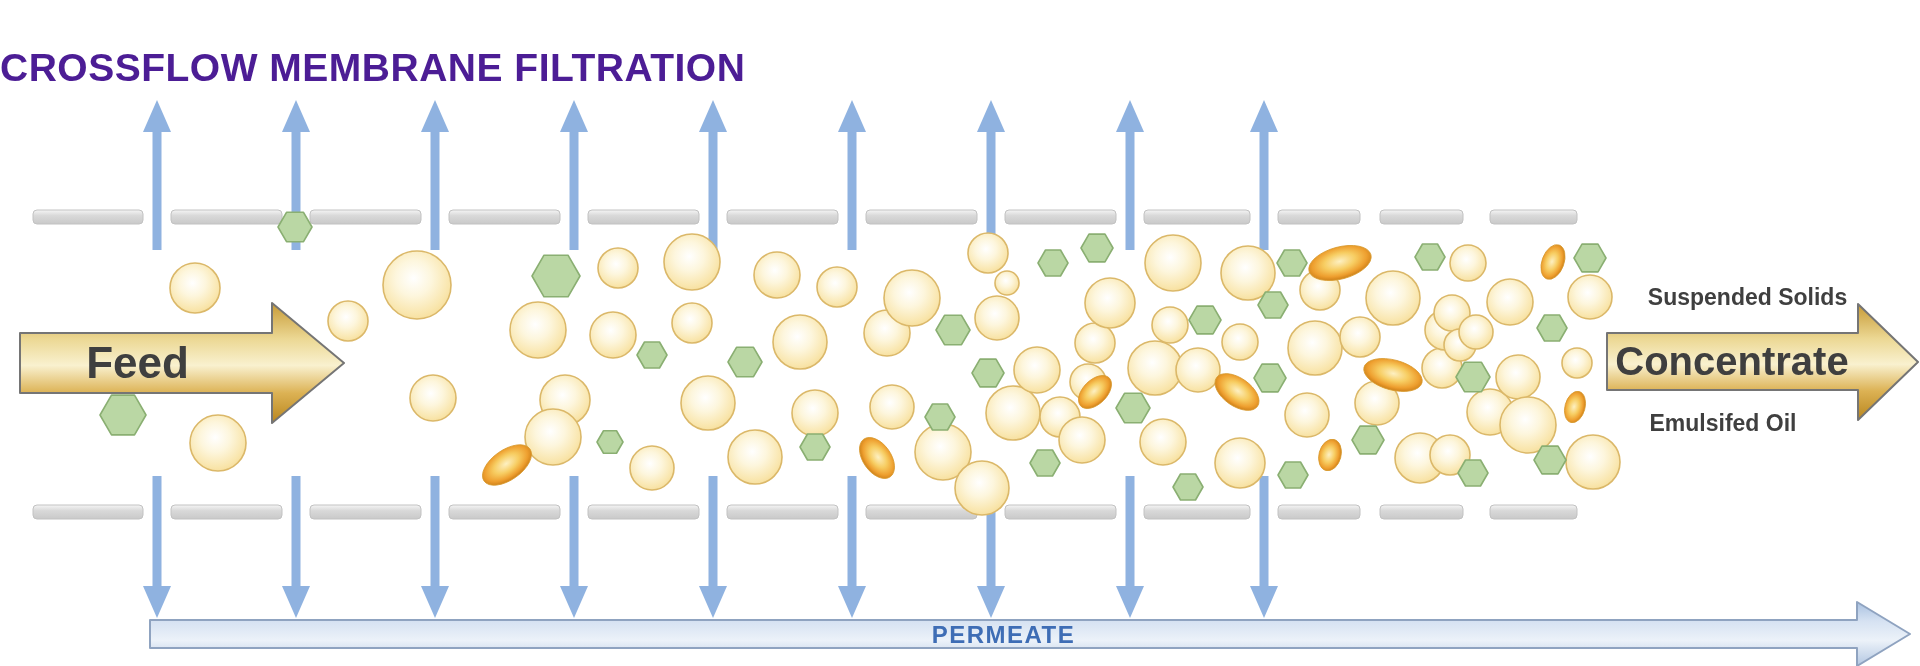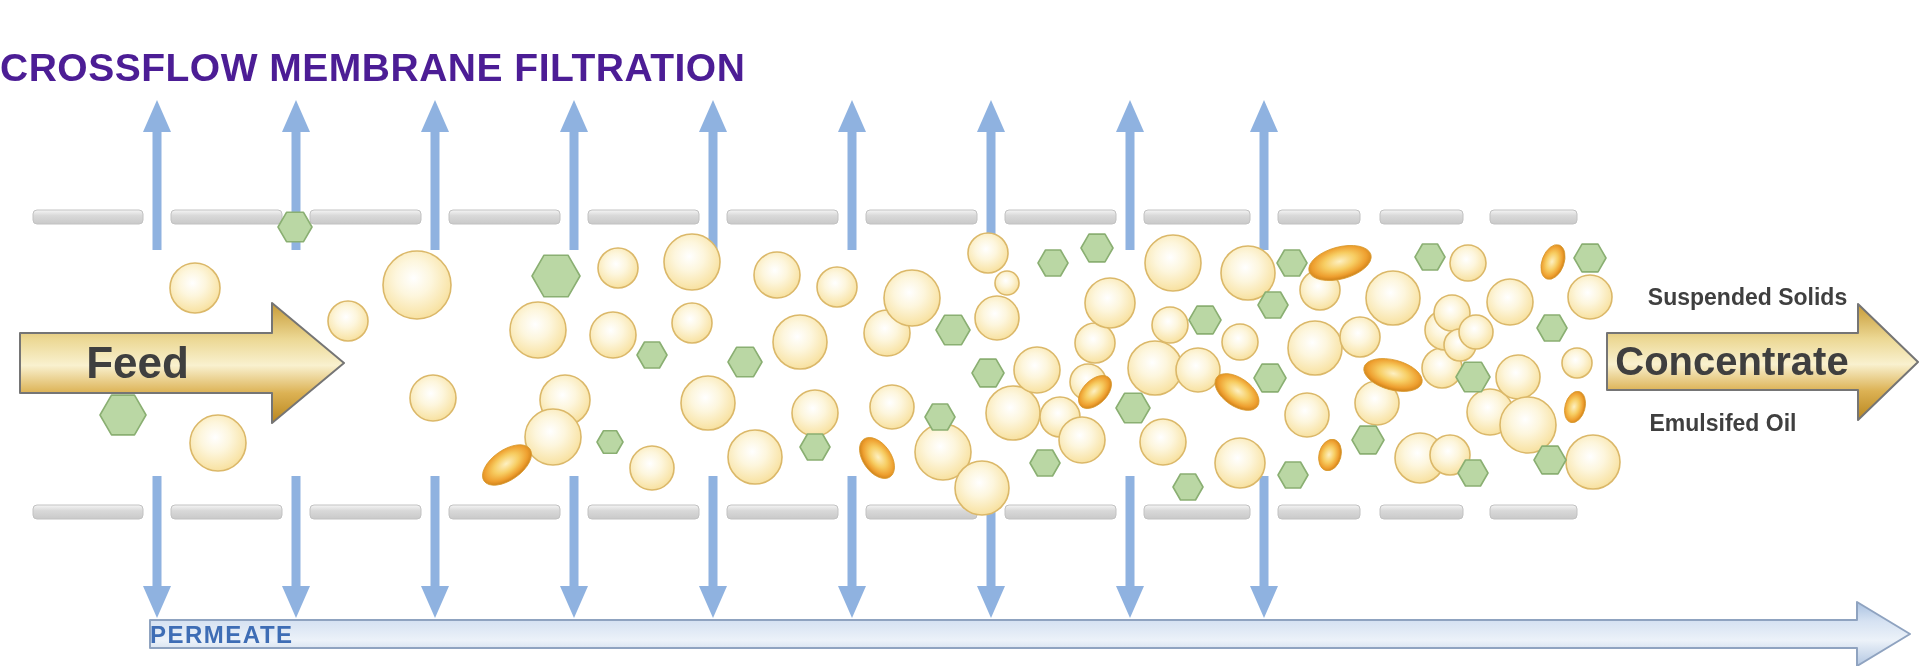--- a/index.html
+++ b/index.html
@@ -5,21 +5,21 @@
   html,body{margin:0;padding:0;background:#ffffff;}
   .stage{position:relative;width:1920px;height:666px;background:#ffffff;overflow:hidden;
          font-family:"Liberation Sans", sans-serif;}
   #scene{position:absolute;left:0;top:0;}
   .label{position:absolute;color:#3f3f3f;font-weight:bold;white-space:nowrap;}
   #title{left:0;top:14px;width:1660px;text-align:left;font-size:39px;color:#4c1d95;letter-spacing:.5px;margin-top:32px;}
   #feed-label{left:20px;top:333px;width:235px;height:72px;line-height:60px;text-align:center;font-size:44px;}
   #concentrate-label{left:1604px;top:333px;width:256px;height:57px;line-height:57px;text-align:center;font-size:40px;}
   #suspended-label{left:1615px;top:284px;width:265px;text-align:center;font-size:23px;}
   #emulsified-label{left:1613px;top:410px;width:220px;text-align:center;font-size:23px;}
-  #permeate-label{left:150px;top:620px;width:1707px;height:28px;line-height:29px;
+  #permeate-label{left:150px;top:620px;width:1707px;height:28px;line-height:29px;text-align:center;
                   font-size:24px;color:#3e6db5;letter-spacing:1.5px;}
 </style>
 </head>
 <body>
 
 <div class="stage">
 
   <svg id="scene" width="1920" height="666" viewBox="0 0 1920 666">
     <defs>
       <linearGradient id="goldV" x1="0" y1="0" x2="0" y2="1">

